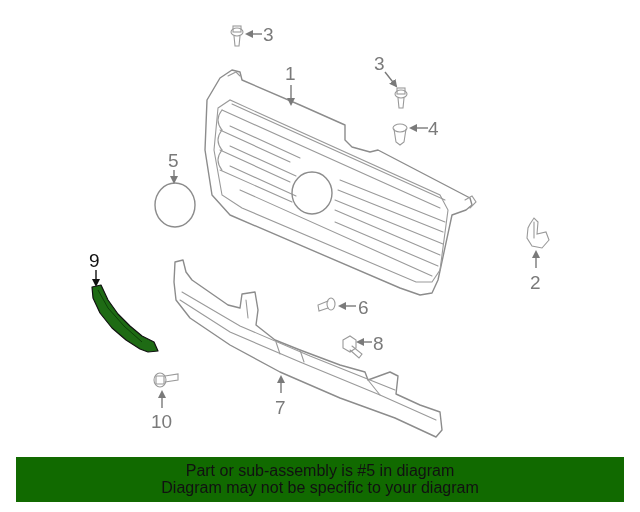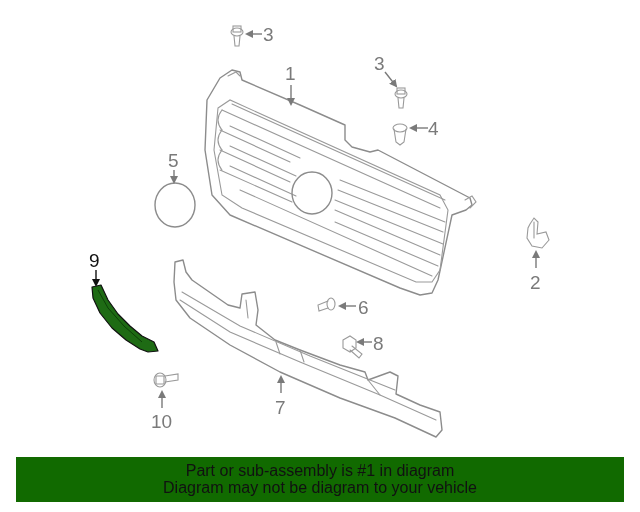--- a/index.html
+++ b/index.html
@@ -158,15 +158,15 @@
     <path d="M92,287 L101,285 L108,300 L118,314 L130,326 L142,336 L154,342 L158,351 L148,352 L140,349 L126,340 L112,328 L100,313 L93,298 Z" fill="#1e6b14" stroke="#111" stroke-width="1.2" stroke-linejoin="round"></path>
     <path d="M98,290 L108,308 L124,326 L142,342" stroke="#0d3f08" stroke-width="1" fill="none"></path>
   </g>
   <g>
     <text class="callout-hl" x="89" y="267">9</text>
     <line x1="96" y1="270" x2="96" y2="285" stroke="#111" stroke-width="1.4" marker-end="url(#ahk)"></line>
   </g>
 </svg>
 
 <div class="banner">
-  <div>Part or sub-assembly is #1 in diagram</div>
-  <div>Diagram may not be diagram to your vehicle</div>
+  <div>Part or sub-assembly is #5 in diagram</div>
+  <div>Diagram may not be specific to your diagram</div>
 </div>
 
 </body></html>

